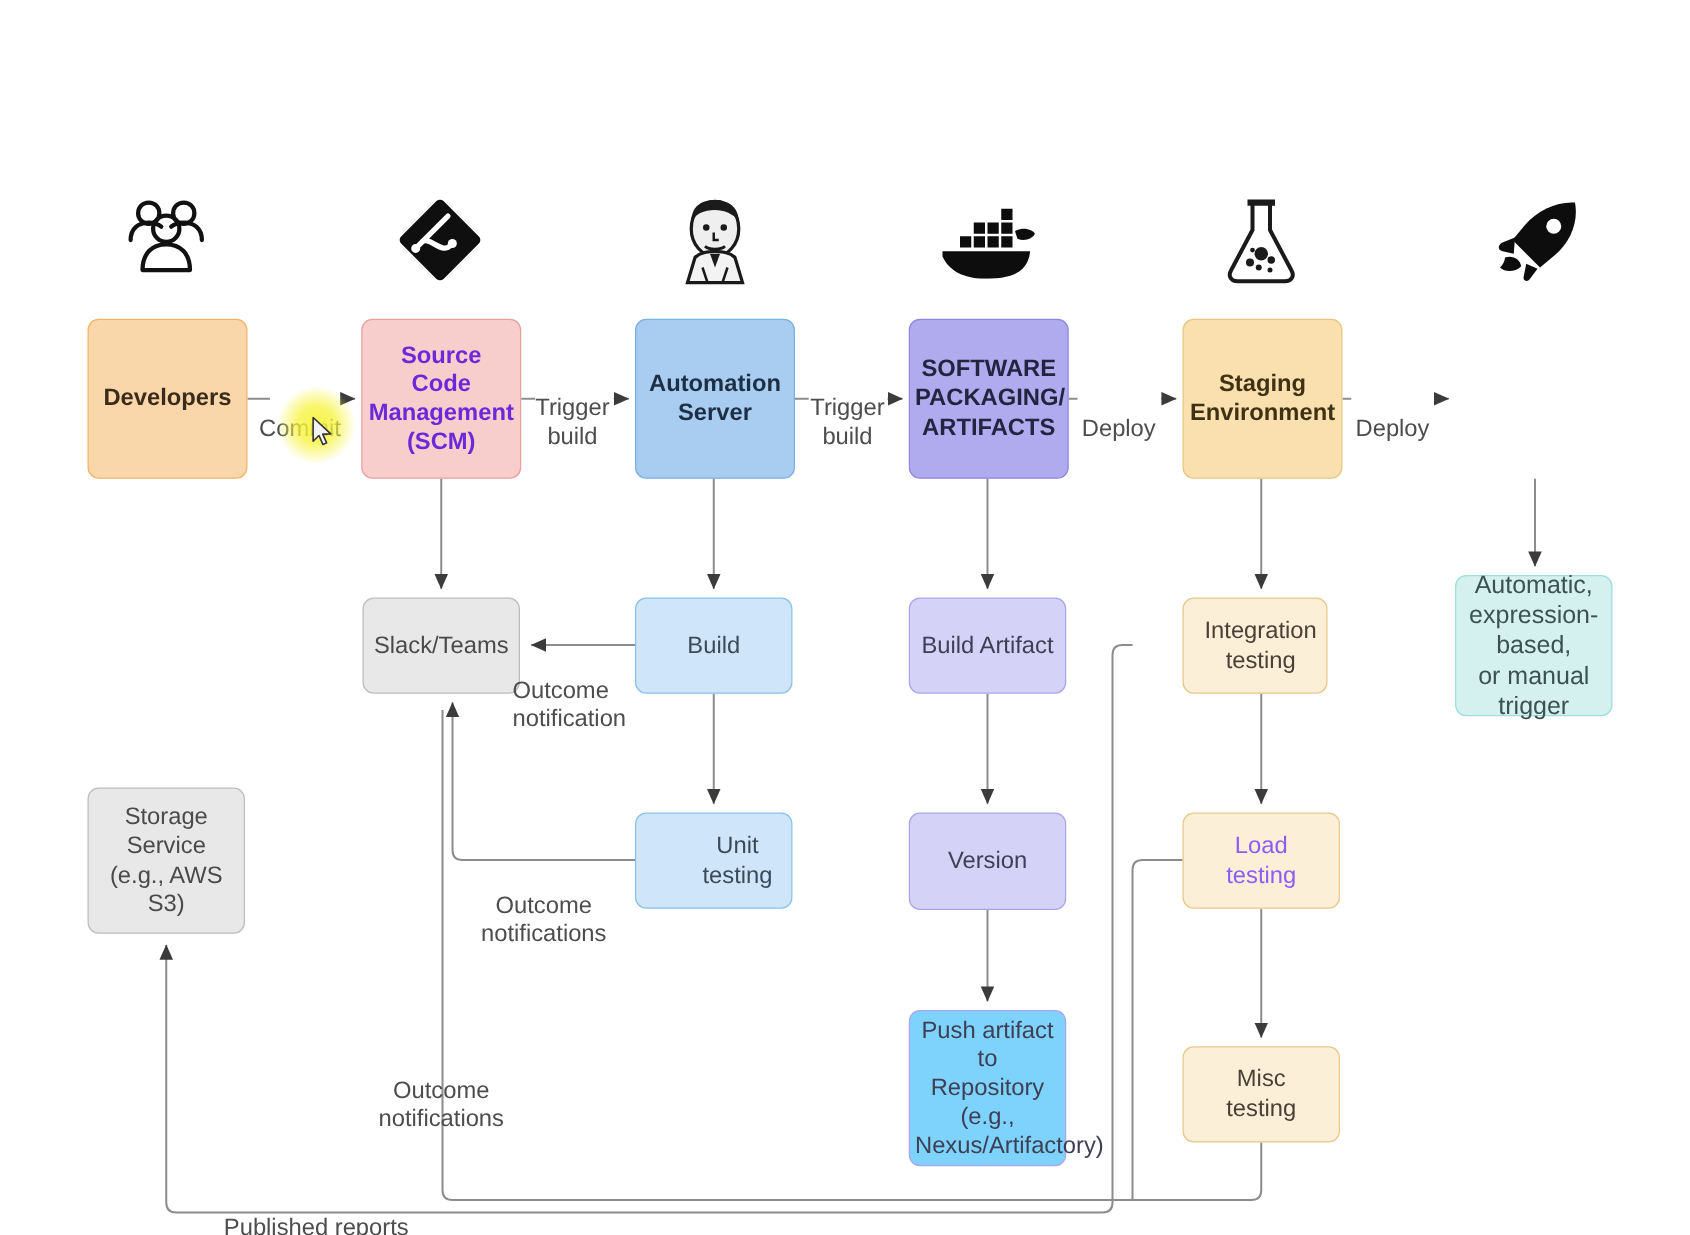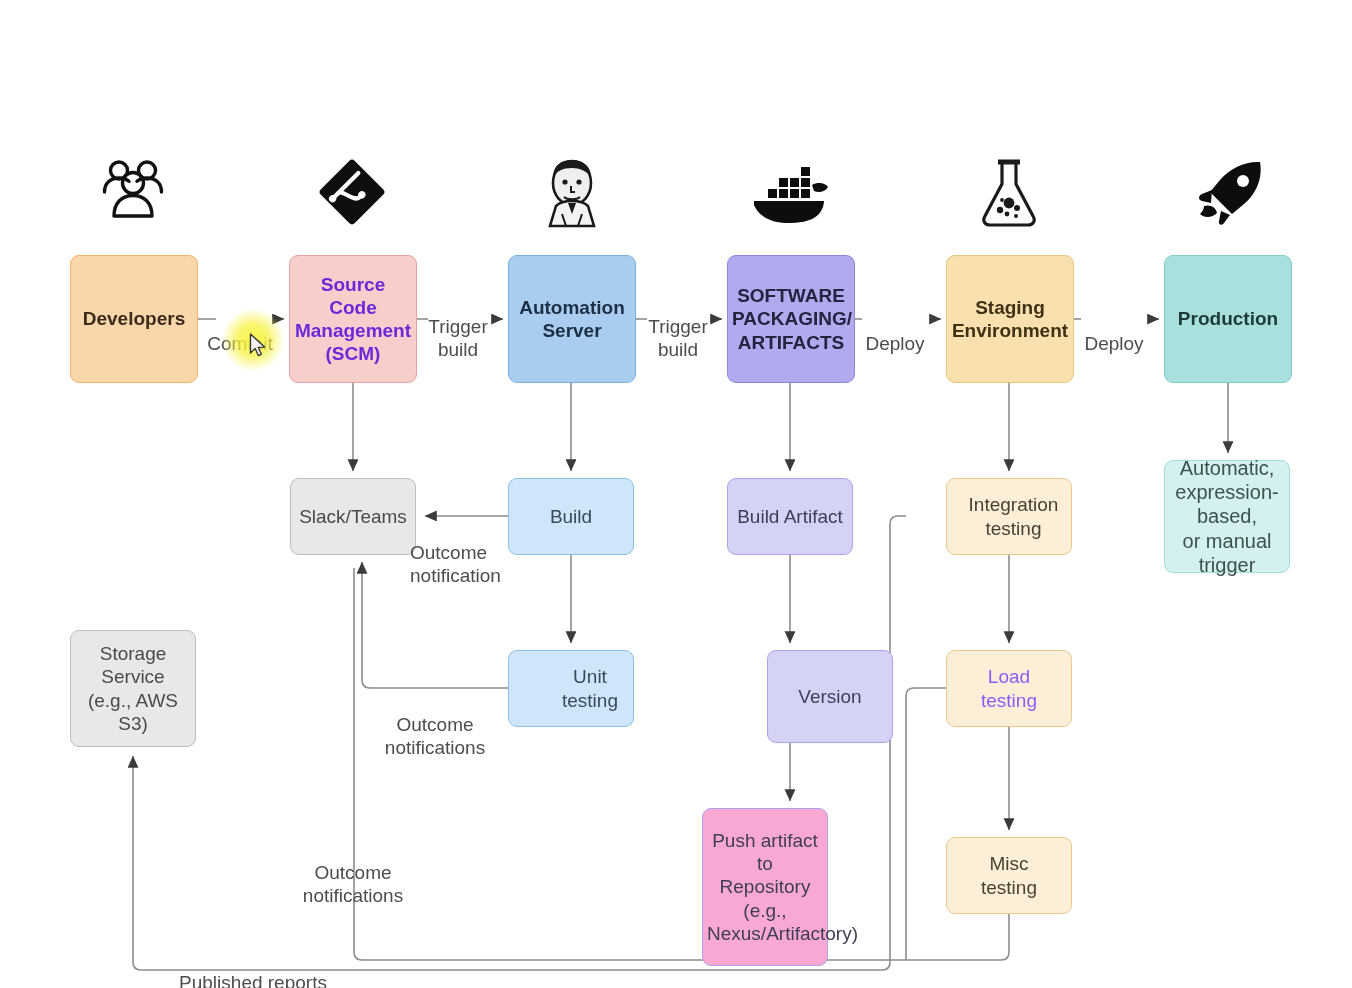--- a/index.html
+++ b/index.html
@@ -241,37 +241,34 @@
     <span class="node-label">SOFTWARE
 PACKAGING/
 ARTIFACTS</span>
   </div>
 
   <div class="node primary" style="left:946px; top:255px; width:128px; height:128px; background:#fae0ae; border:1.6px solid #e8c680; color:#3f3114;">
     <span class="node-label">Staging
 Environment</span>
   </div>
 
-  <div class="node primary" style="left:1164px; top:255px; width:128px; height:128px; background:#a8e0dd; border:1.6px solid #80ccc8; color:#1d3a38;">
-    <span class="node-label">Production</span>
-  </div>
 
   <div class="node secondary" style="left:290px; top:478px; width:126px; height:77px; background:#e8e8e8; border:1.5px solid #bdbdbd; color:#4a4a4a;">
     <span class="node-label">Slack/Teams</span>
   </div>
 
   <div class="node secondary" style="left:508px; top:478px; width:126px; height:77px; background:#cfe6fa; border:1.5px solid #8cc0ea; color:#3a4a58;">
     <span class="node-label">Build</span>
   </div>
 
   <div class="node secondary" style="left:727px; top:478px; width:126px; height:77px; background:#d5d2f7; border:1.5px solid #aba4ea; color:#3e3e55;">
     <span class="node-label">Build Artifact</span>
   </div>
 
-  <div class="node secondary" style="left:946px; top:478px; width:126px; height:77px; background:#fcefd8; border:1.5px solid #e8c88c; color:#4a4036;padding-left:13px;">
+  <div class="node secondary" style="left:946px; top:478px; width:116px; height:77px; background:#fcefd8; border:1.5px solid #e8c88c; color:#4a4036;padding-left:13px;">
     <span class="node-label">Integration
 testing</span>
   </div>
 
   <div class="node secondary" style="left:1164px; top:460px; width:126px; height:113px; background:#d4f1ef; border:1.5px solid #9fdedb; color:#3c5250; font-size:20px;">
     <span class="node-label">Automatic,
 expression-based,
 or manual
 trigger</span>
   </div>
@@ -280,30 +277,30 @@
     <span class="node-label">Storage
 Service
 (e.g., AWS
 S3)</span>
   </div>
 
   <div class="node secondary" style="left:508px; top:650px; width:126px; height:77px; background:#cfe6fa; border:1.5px solid #8cc0ea; color:#3a4a58;padding-left:42px;">
     <span class="node-label">Unit testing</span>
   </div>
 
-  <div class="node secondary" style="left:767px; top:650px; width:126px; height:93px; background:#d5d2f7; border:1.5px solid #aba4ea; color:#3e3e55;">
+  <div class="node secondary" style="left:727px; top:650px; width:126px; height:78px; background:#d5d2f7; border:1.5px solid #aba4ea; color:#3e3e55;">
     <span class="node-label">Version</span>
   </div>
 
   <div class="node secondary" style="left:946px; top:650px; width:126px; height:77px; background:#fcefd8; border:1.5px solid #e8c88c; color:#8b5cf6;">
     <span class="node-label">Load
 testing</span>
   </div>
 
-  <div class="node secondary" style="left:702px; top:808px; width:126px; height:158px; background:#f9a8d4; border:1.5px solid #aba4ea; color:#3e3e55;">
+  <div class="node secondary" style="left:727px; top:808px; width:126px; height:125px; background:#7dd3fc; border:1.5px solid #aba4ea; color:#3e3e55;">
     <span class="node-label">Push artifact
 to
 Repository
 (e.g.,
 Nexus/Artifactory)</span>
   </div>
 
   <div class="node secondary" style="left:946px; top:837px; width:126px; height:77px; background:#fcefd8; border:1.5px solid #e8c88c; color:#4a4036;">
     <span class="node-label">Misc
 testing</span>

